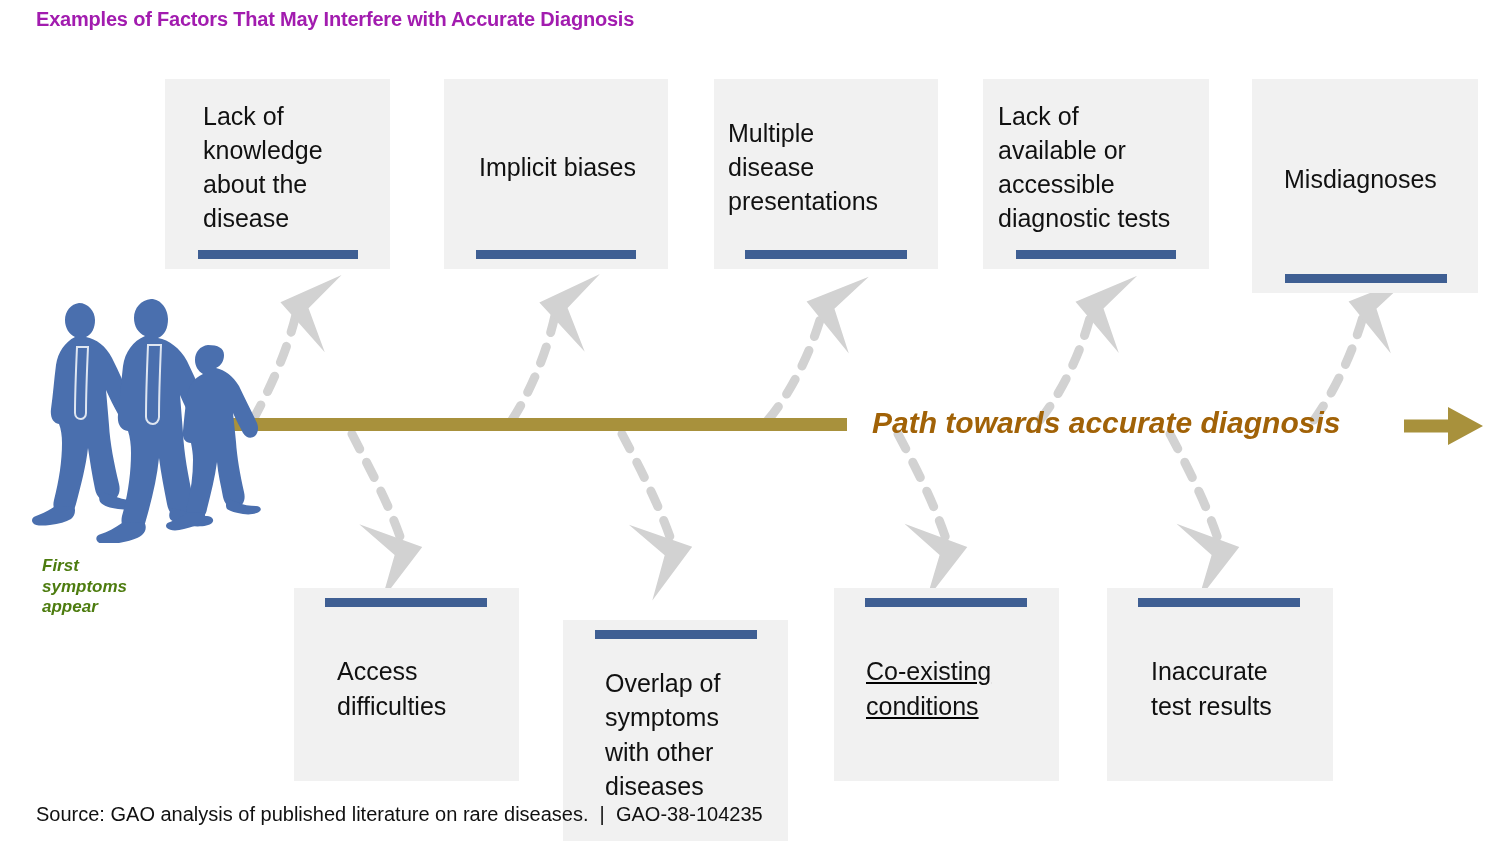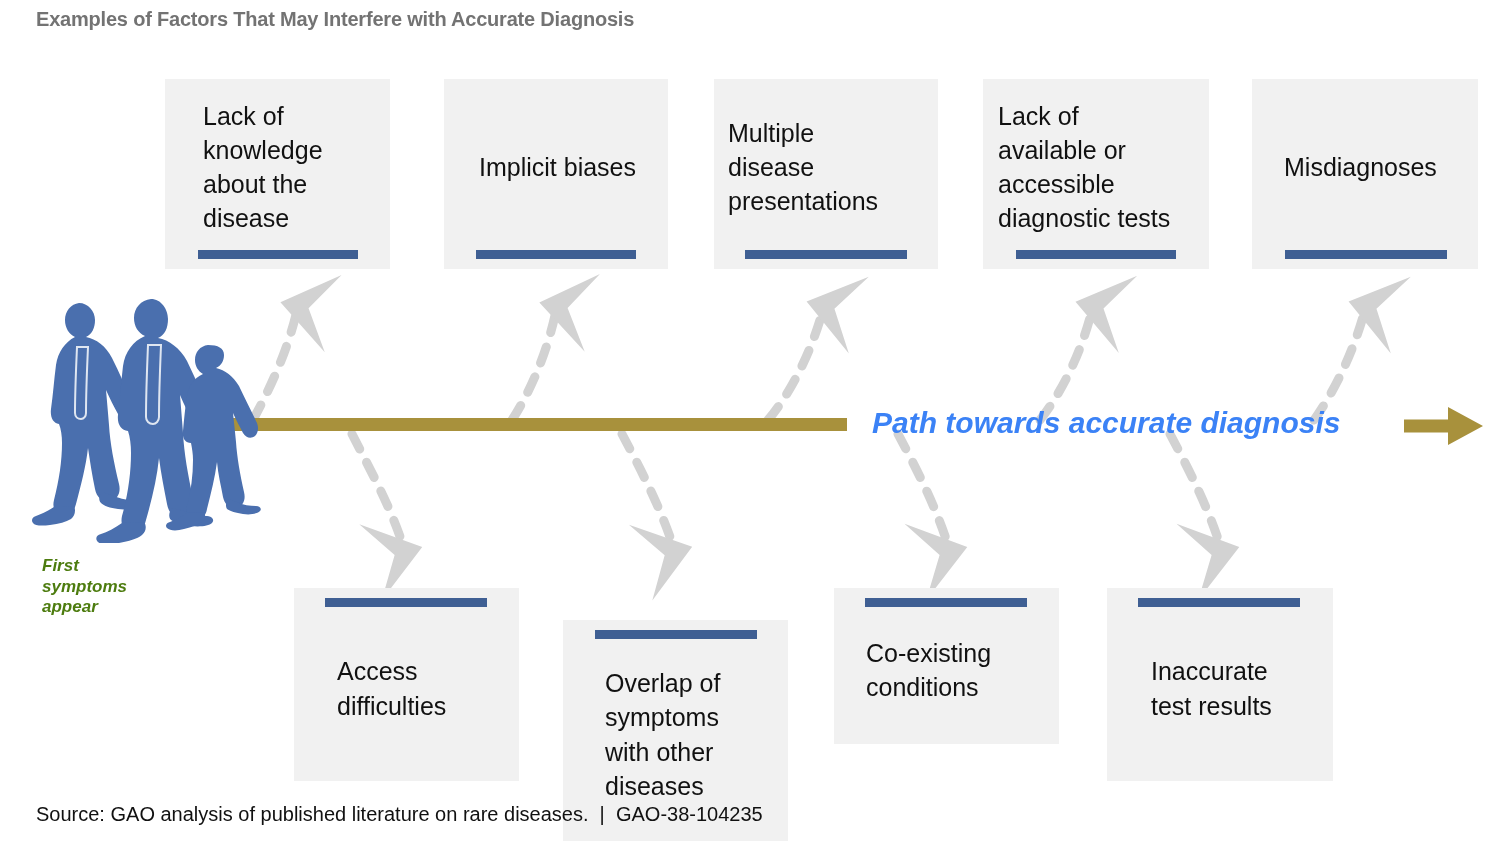--- a/index.html
+++ b/index.html
@@ -20,21 +20,21 @@
     background: #ffffff;
   }
 
   
   .title {
     position: absolute;
     left: 36px;
     top: 8px;
     font-size: 20px;
     font-weight: bold;
-    color: #737373;
+    color: #a21caf;
     letter-spacing: -0.2px;
     white-space: nowrap;
   }
 
   
   .factor-box {
     position: absolute;
     background: #f1f1f1;
     box-sizing: border-box;
     display: flex;
@@ -68,21 +68,21 @@
     height: 13px;
     background: #a8913c;
   }
   .path-label {
     position: absolute;
     left: 872px;
     top: 406px;
     font-size: 30px;
     font-style: italic;
     font-weight: bold;
-    color: #3b82f6;
+    color: #a16207;
     white-space: nowrap;
   }
   .path-arrow {
     position: absolute;
     left: 1404px;
     top: 405px;
     width: 80px;
     height: 42px;
   }
 
@@ -176,21 +176,21 @@
 disease
 presentations</div>
       </div>
       <div class="factor-box top" style="left: 983px; top: 79px; width: 226px; height: 190px;">
         <div class="bar" style="left: 33px; width: 160px;"></div>
         <div class="factor-label" style="padding-left: 15px;">Lack of
 available or
 accessible
 diagnostic tests</div>
       </div>
-      <div class="factor-box top" style="left: 1252px; top: 79px; width: 226px; height: 190px;">
+      <div class="factor-box top" style="left: 1252px; top: 79px; width: 226px; height: 214px;">
         <div class="bar" style="left: 33px; width: 162px;"></div>
         <div class="factor-label" style="padding-left: 32px;">Misdiagnoses</div>
       </div>
     </div>
 
   <div class="path-line"></div>
   <div class="path-label">Path towards accurate diagnosis</div>
   <svg class="path-arrow" viewBox="0 0 80 42" xmlns="http://www.w3.org/2000/svg">
     <path d="M 0,14.5 L 44,14.5 L 44,2 L 79,21 L 44,40 L 44,27.5 L 0,27.5 Z" fill="#a8913c"></path>
   </svg>
@@ -259,21 +259,21 @@
         <div class="factor-label" style="padding-left: 43px;">Access
 difficulties</div>
       </div>
       <div class="factor-box bottom" style="left: 563px; top: 620px; width: 225px; height: 221px;">
         <div class="bar" style="left: 32px; width: 162px;"></div>
         <div class="factor-label" style="padding-left: 42px;">Overlap of
 symptoms
 with other
 diseases</div>
       </div>
-      <div class="factor-box bottom" style="left: 834px; top: 588px; width: 225px; height: 156px;">
+      <div class="factor-box bottom" style="left: 834px; top: 588px; width: 225px; height: 193px; text-decoration: underline;">
         <div class="bar" style="left: 31px; width: 162px;"></div>
         <div class="factor-label" style="padding-left: 32px;">Co-existing
 conditions</div>
       </div>
       <div class="factor-box bottom" style="left: 1107px; top: 588px; width: 226px; height: 193px;">
         <div class="bar" style="left: 31px; width: 162px;"></div>
         <div class="factor-label" style="padding-left: 44px;">Inaccurate
 test results</div>
       </div>
     </div>

